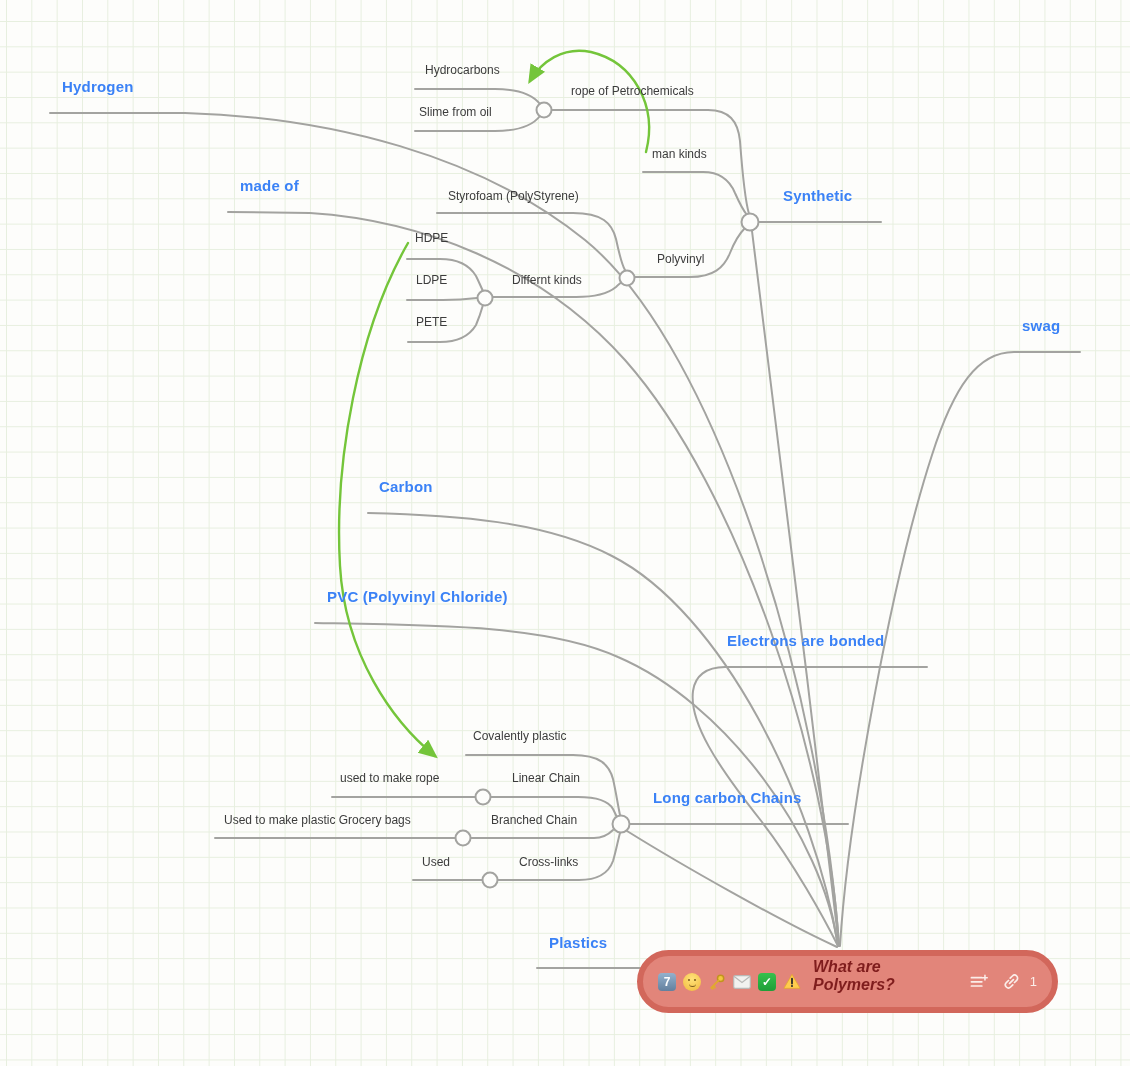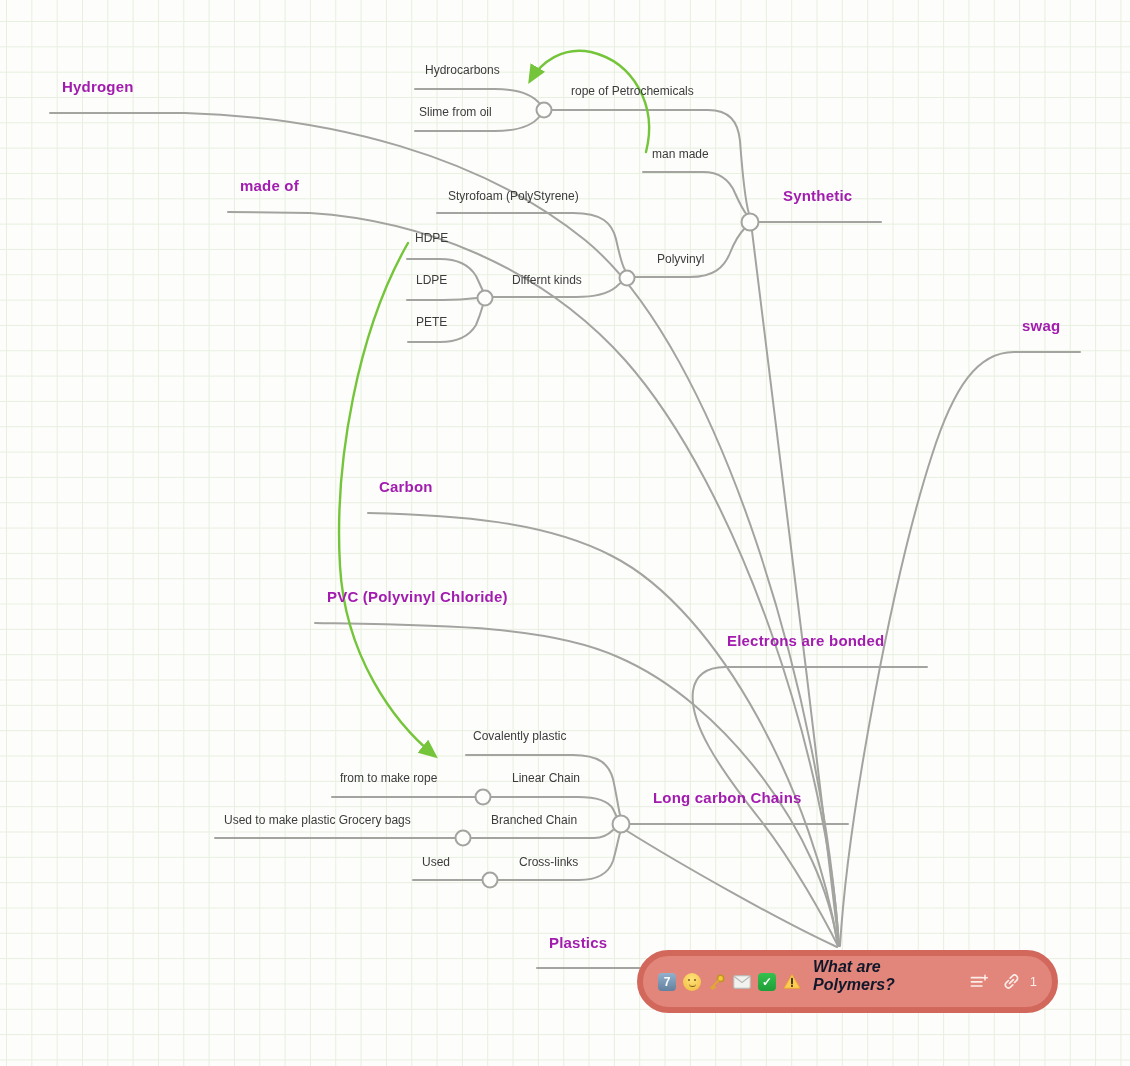--- a/index.html
+++ b/index.html
@@ -11,29 +11,29 @@
       linear-gradient(#e7efdf 1px, transparent 1px),
       linear-gradient(90deg, #e7efdf 1px, transparent 1px);
     background-size:25.33px 25.33px;
     background-position:6px 21px;
   }
   #wires{position:absolute;left:0;top:0;width:1130px;height:1066px;}
   .c{fill:none;stroke:#a3a3a0;stroke-width:2;stroke-linecap:round;}
   .g{fill:none;stroke:#74c53a;stroke-width:2.4;stroke-linecap:round;}
   .jc{fill:#fdfdfb;stroke:#a3a3a0;stroke-width:2;}
   .label{position:absolute;white-space:nowrap;line-height:1.15;}
-  .branch{font-weight:700;font-size:15px;color:#a21caf;letter-spacing:.2px;}
+  .branch{font-weight:700;font-size:15px;color:#3b82f6;letter-spacing:.2px;}
   .child{font-size:12px;color:#3c3c3c;}
   
   .root{
     position:absolute;left:637px;top:950px;width:421px;height:63px;
     box-sizing:border-box;border:6px solid #d2675b;background:#e2857a;
     border-radius:34px;display:flex;align-items:center;padding:0 15px;gap:7px;
   }
-  .root .title{font-style:italic;font-weight:700;font-size:16px;color:#0f172a;margin:0 7px 12px 5px;}
+  .root .title{font-style:italic;font-weight:700;font-size:16px;color:#7f1d1d;margin:0 7px 12px 5px;}
   .badge{width:18px;height:18px;display:inline-flex;align-items:center;justify-content:center;flex:0 0 auto;position:relative;}
   .b-seven{background:linear-gradient(#93b1cd,#63809e);border-radius:4px;color:#fff;font-size:12px;font-weight:700;}
   .b-smile{border-radius:50%;background:radial-gradient(circle at 50% 32%,#ffe27a,#f1b93c);}
   .b-smile i{position:absolute;width:2.4px;height:2.6px;background:#7a5a1e;border-radius:50%;top:6px;}
   .b-smile .el{left:5px;}.b-smile .er{right:5px;}
   .b-smile .mo{position:absolute;width:7px;height:4px;left:5.5px;top:9px;border:1.4px solid #7a5a1e;border-top:none;border-left:none;border-right:none;border-radius:0 0 6px 6px;background:none;}
   .b-check{background:linear-gradient(#35c14d,#1f9e38);border-radius:4px;color:#fff;font-size:12px;font-weight:700;}
   .count{color:#fbeeea;font-size:13px;margin-left:2px;}
 </style>
 </head>
@@ -95,29 +95,29 @@
 <div class="label branch" style="left:1022px;top:317px">swag</div>
 <div class="label branch" style="left:379px;top:478px">Carbon</div>
 <div class="label branch" style="left:327px;top:588px">PVC (Polyvinyl Chloride)</div>
 <div class="label branch" style="left:727px;top:632px">Electrons are bonded</div>
 <div class="label branch" style="left:653px;top:789px">Long carbon Chains</div>
 <div class="label branch" style="left:549px;top:934px">Plastics</div>
 
 <div class="label child" style="left:425px;top:64px">Hydrocarbons</div>
 <div class="label child" style="left:419px;top:106px">Slime from oil</div>
 <div class="label child" style="left:571px;top:85px">rope of Petrochemicals</div>
-<div class="label child" style="left:652px;top:148px">man made</div>
+<div class="label child" style="left:652px;top:148px">man kinds</div>
 <div class="label child" style="left:448px;top:190px">Styrofoam (PolyStyrene)</div>
 <div class="label child" style="left:415px;top:232px">HDPE</div>
 <div class="label child" style="left:416px;top:274px">LDPE</div>
 <div class="label child" style="left:416px;top:316px">PETE</div>
 <div class="label child" style="left:512px;top:274px">Differnt kinds</div>
 <div class="label child" style="left:657px;top:253px">Polyvinyl</div>
 <div class="label child" style="left:473px;top:730px">Covalently plastic</div>
-<div class="label child" style="left:340px;top:772px">from to make rope</div>
+<div class="label child" style="left:340px;top:772px">used to make rope</div>
 <div class="label child" style="left:512px;top:772px">Linear Chain</div>
 <div class="label child" style="left:224px;top:814px">Used to make plastic Grocery bags</div>
 <div class="label child" style="left:491px;top:814px">Branched Chain</div>
 <div class="label child" style="left:422px;top:856px">Used</div>
 <div class="label child" style="left:519px;top:856px">Cross-links</div>
 
 <div class="root">
   <span class="badge b-seven">7</span>
   <span class="badge b-smile">
       <i class="el"></i>

